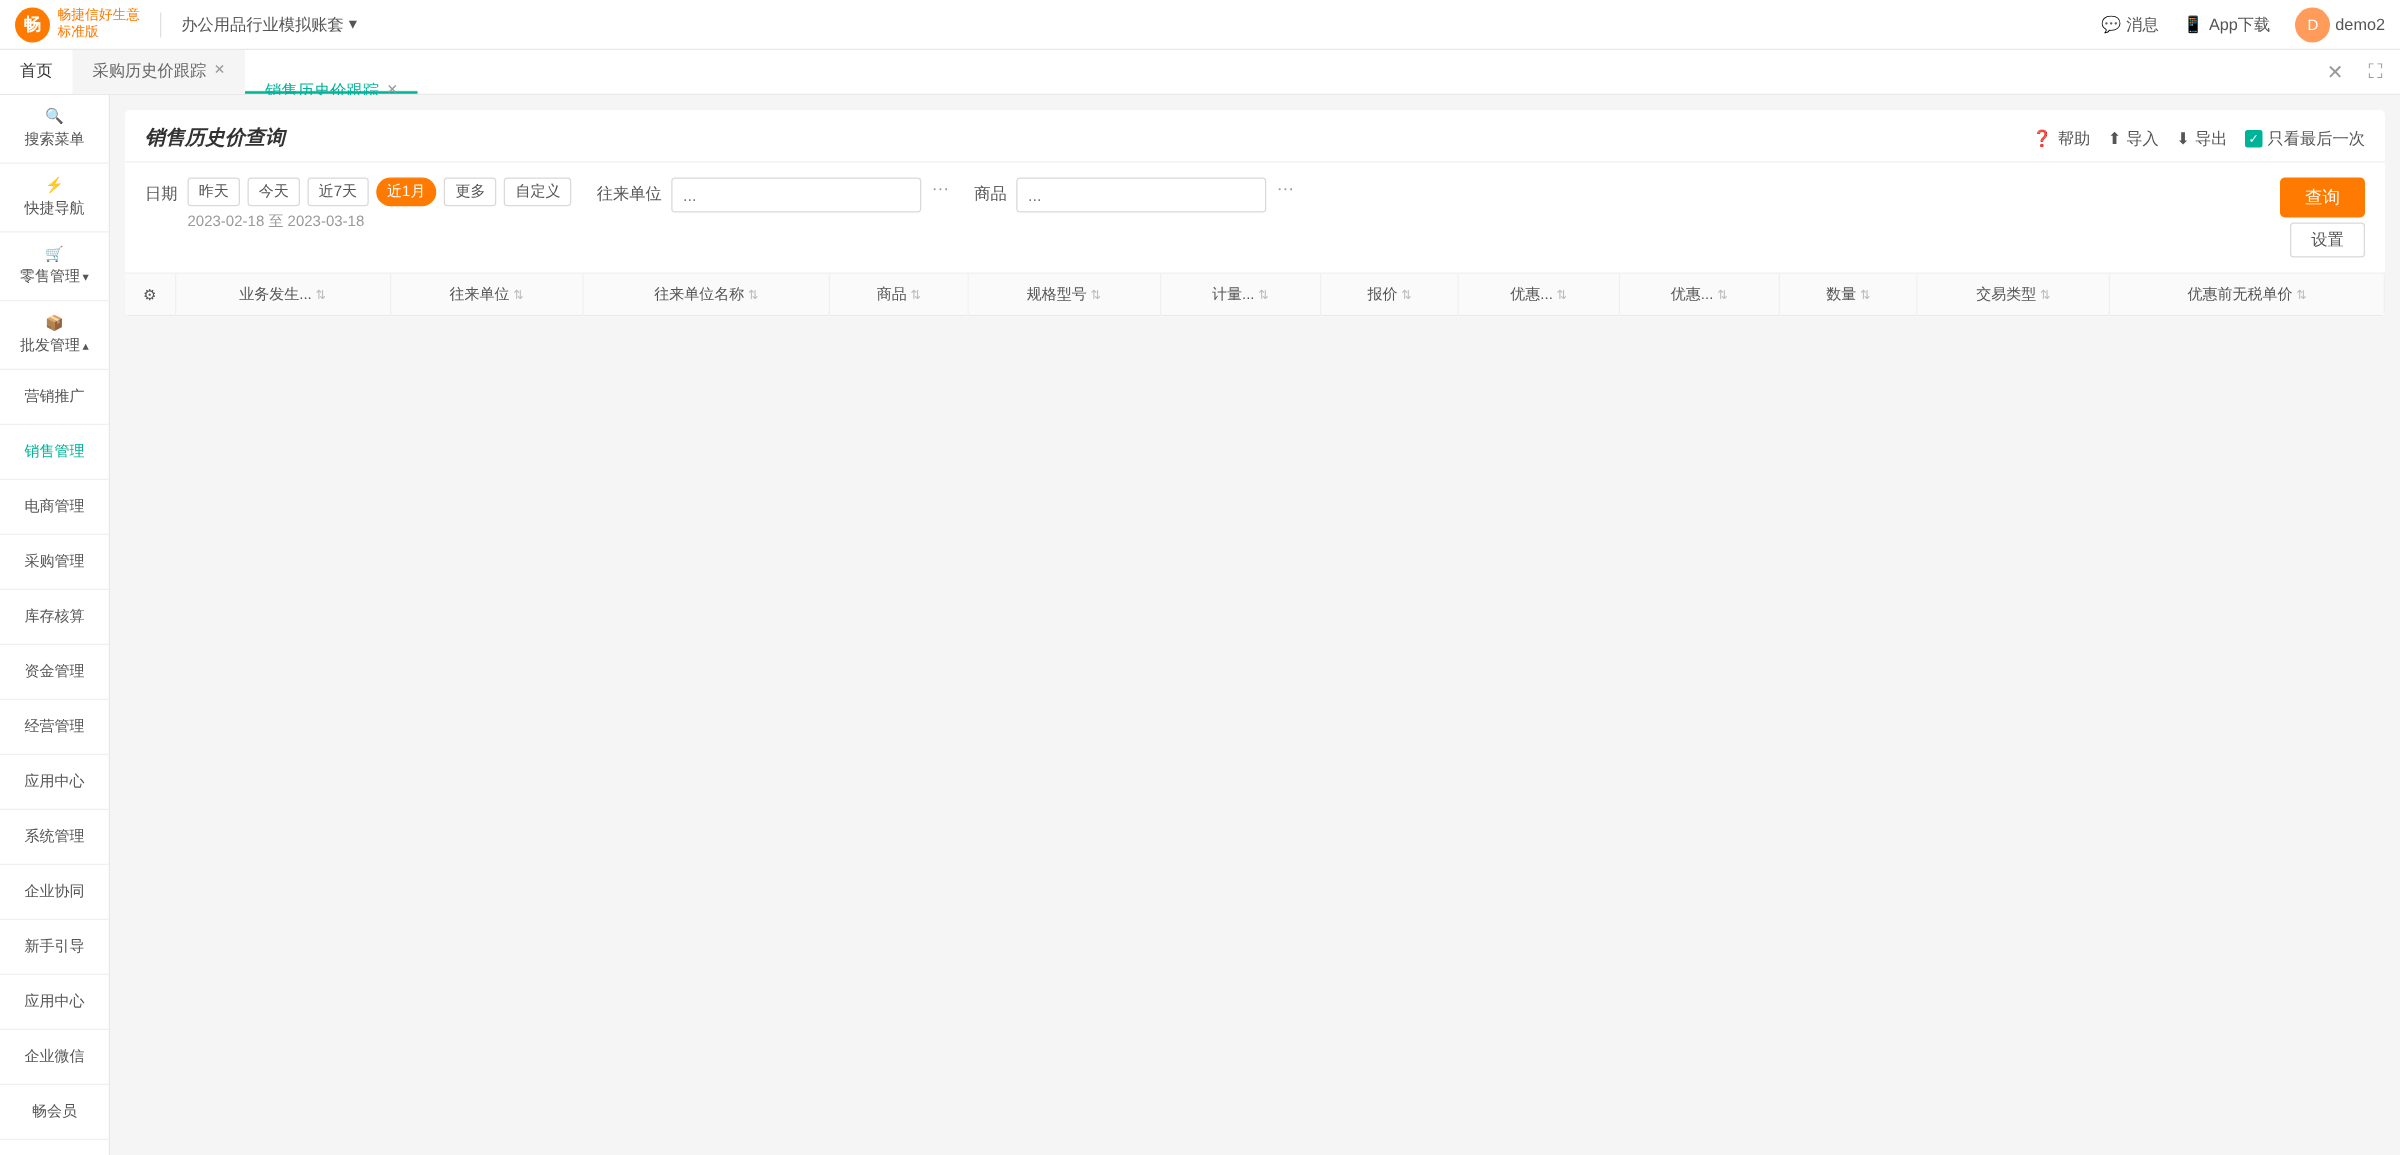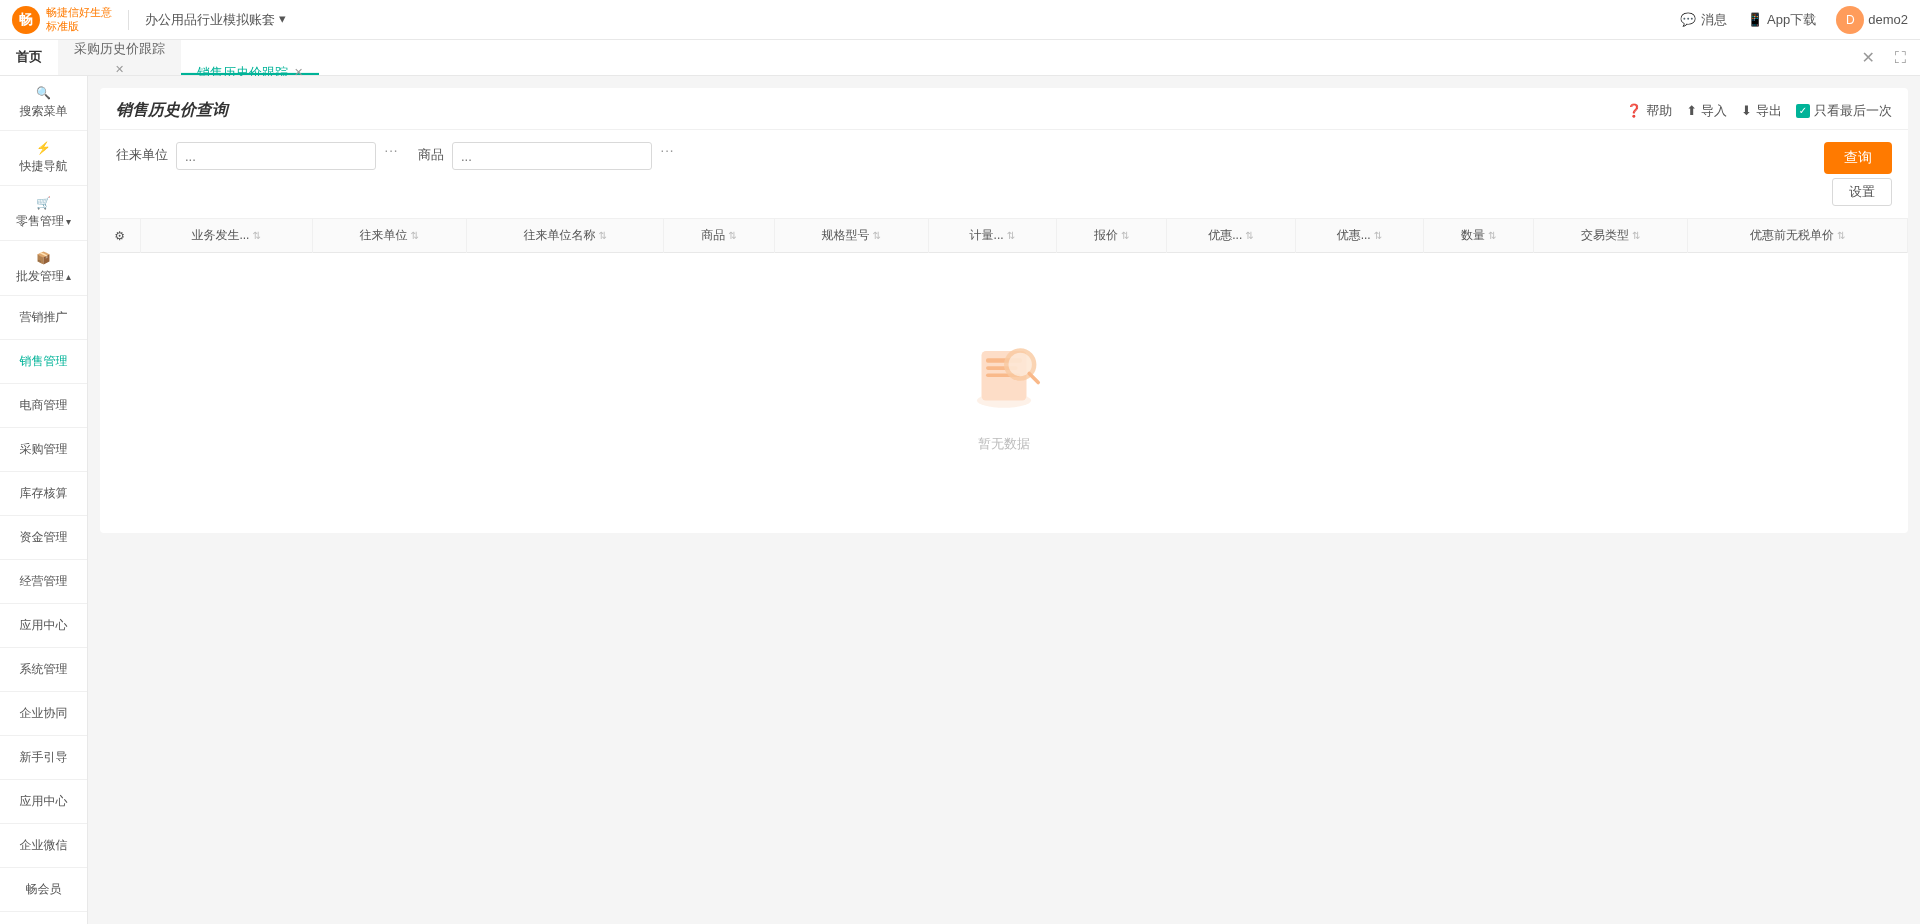--- a/index.html
+++ b/index.html
@@ -97,33 +97,32 @@
       font-size: 13px;
       color: #555;
       cursor: pointer;
       border-bottom: 2px solid transparent;
       gap: 6px;
       white-space: nowrap;
     }
     .tab.home {
       background: #fff;
       color: #333;
-      font-weight: 700;
+      font-weight: 400;
       justify-content: flex-end;
     }
     .tab.active {
       background: #e8f8f5;
       color: #00b398;
       border-bottom: 2px solid #00b398;
       margin-top: 32px;
     }
     .tab.inactive {
       background: #f5f5f5;
       color: #666;
-      flex-direction: column;
     }
     .tab-close {
       font-size: 11px;
       color: #999;
       line-height: 1;
       cursor: pointer;
     }
     .tab-actions {
       margin-left: auto;
       display: flex;
@@ -520,20 +519,34 @@
             <span>导出</span>
           </div>
           <div class="checkbox-label">
             <div class="checkbox-checked">✓</div>
             <span>只看最后一次</span>
           </div>
         </div>
       </div>
 
       <div class="filter-area">
+        <div class="filter-group">
+          <span class="filter-label">日期</span>
+          <div class="filter-date-options">
+            <div class="date-btns">
+              <button class="date-btn">昨天</button>
+              <button class="date-btn">今天</button>
+              <button class="date-btn">近7天</button>
+              <button class="date-btn active">近1月</button>
+              <button class="date-btn">更多</button>
+              <button class="date-btn">自定义</button>
+            </div>
+            <div class="date-range-text">2023-02-18 至 2023-03-18</div>
+          </div>
+        </div>
 
         <div class="filter-group">
           <span class="filter-label">往来单位</span>
           <input class="filter-input" type="text" placeholder="..." style="">
           <span class="filter-dots">···</span>
         </div>
 
         <div class="filter-group">
           <span class="filter-label">商品</span>
           <input class="filter-input" type="text" placeholder="..." style="">
@@ -586,31 +599,17 @@
               </th>
               <th>
                 优惠前无税单价<span class="sort-icon">⇅</span>
               </th>
             </tr>
           </thead>
           <tbody id="table-body">
           </tbody>
         </table>
 
-        <div class="empty-state">
-          <svg class="empty-icon" viewBox="0 0 100 100">
-
-            <ellipse cx="50" cy="75" rx="30" ry="8" fill="#fce8d8" opacity="0.6"></ellipse>
-            <rect x="25" y="20" width="50" height="55" rx="5" fill="#fdddc7"></rect>
-            <rect x="30" y="28" width="40" height="5" rx="2" fill="#f9b98a"></rect>
-            <rect x="30" y="37" width="35" height="4" rx="2" fill="#f9b98a"></rect>
-            <rect x="30" y="45" width="38" height="4" rx="2" fill="#f9b98a"></rect>
-            <circle cx="68" cy="35" r="18" fill="#f9c9a0" opacity="0.8"></circle>
-            <circle cx="68" cy="35" r="13" fill="#fff" opacity="0.5"></circle>
-            <line x1="78" y1="45" x2="88" y2="55" stroke="#f9b98a" stroke-width="4" stroke-linecap="round"></line>
-          </svg>
-          <span>暂无数据</span>
-        </div>
       </div>
 
     </div>
   </div>
 </div>
 
 </body></html>

